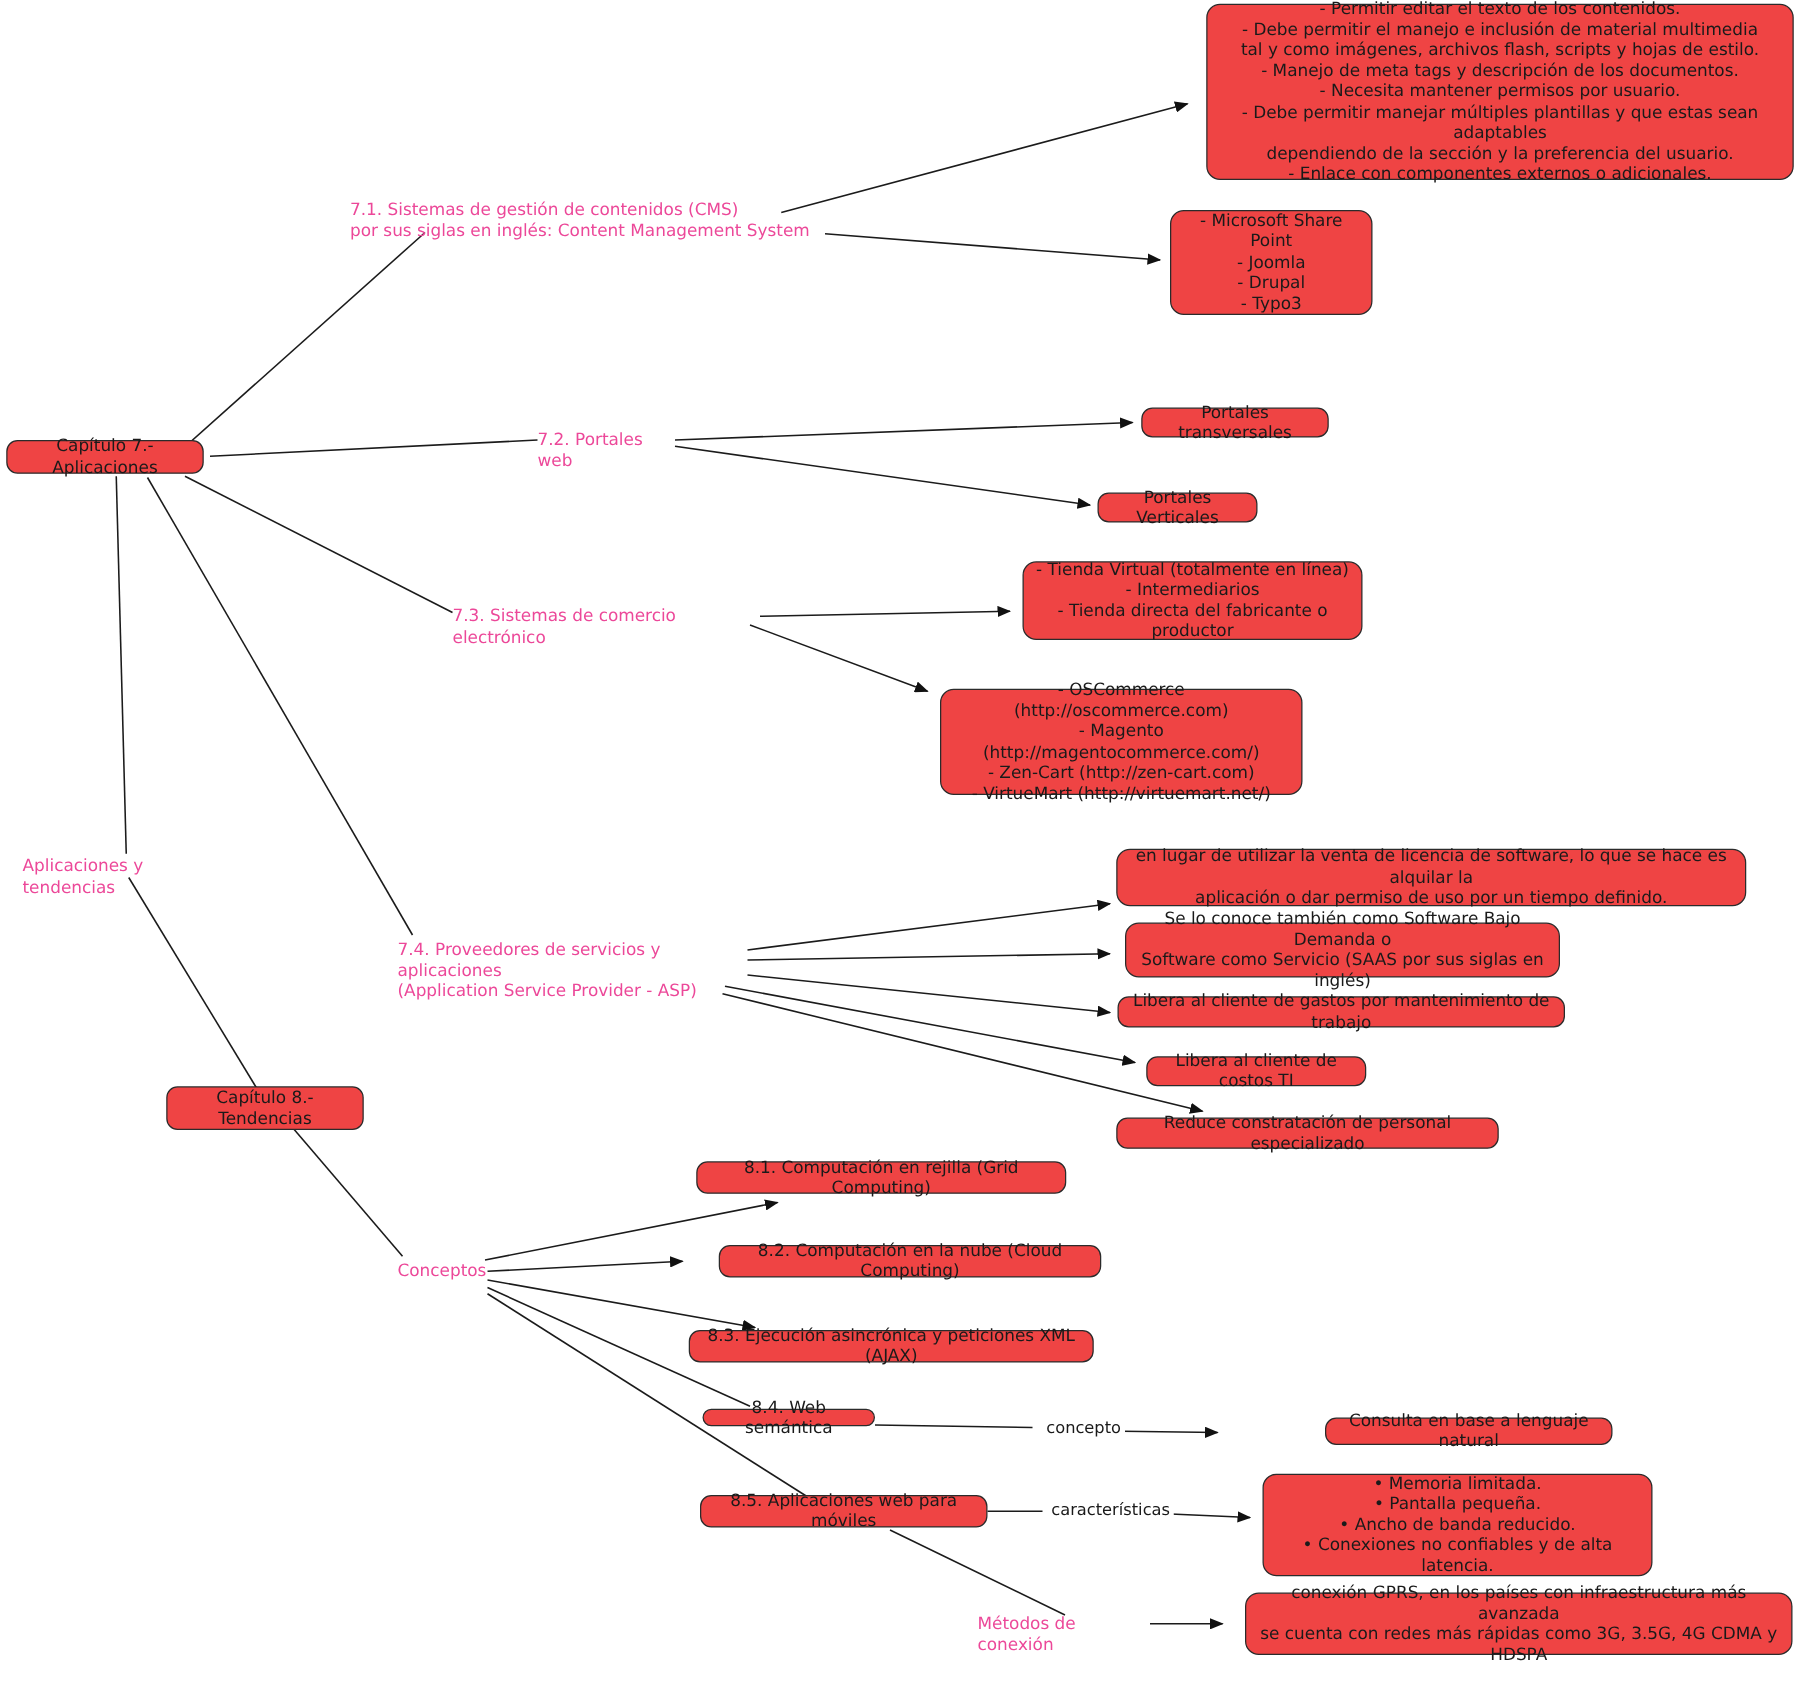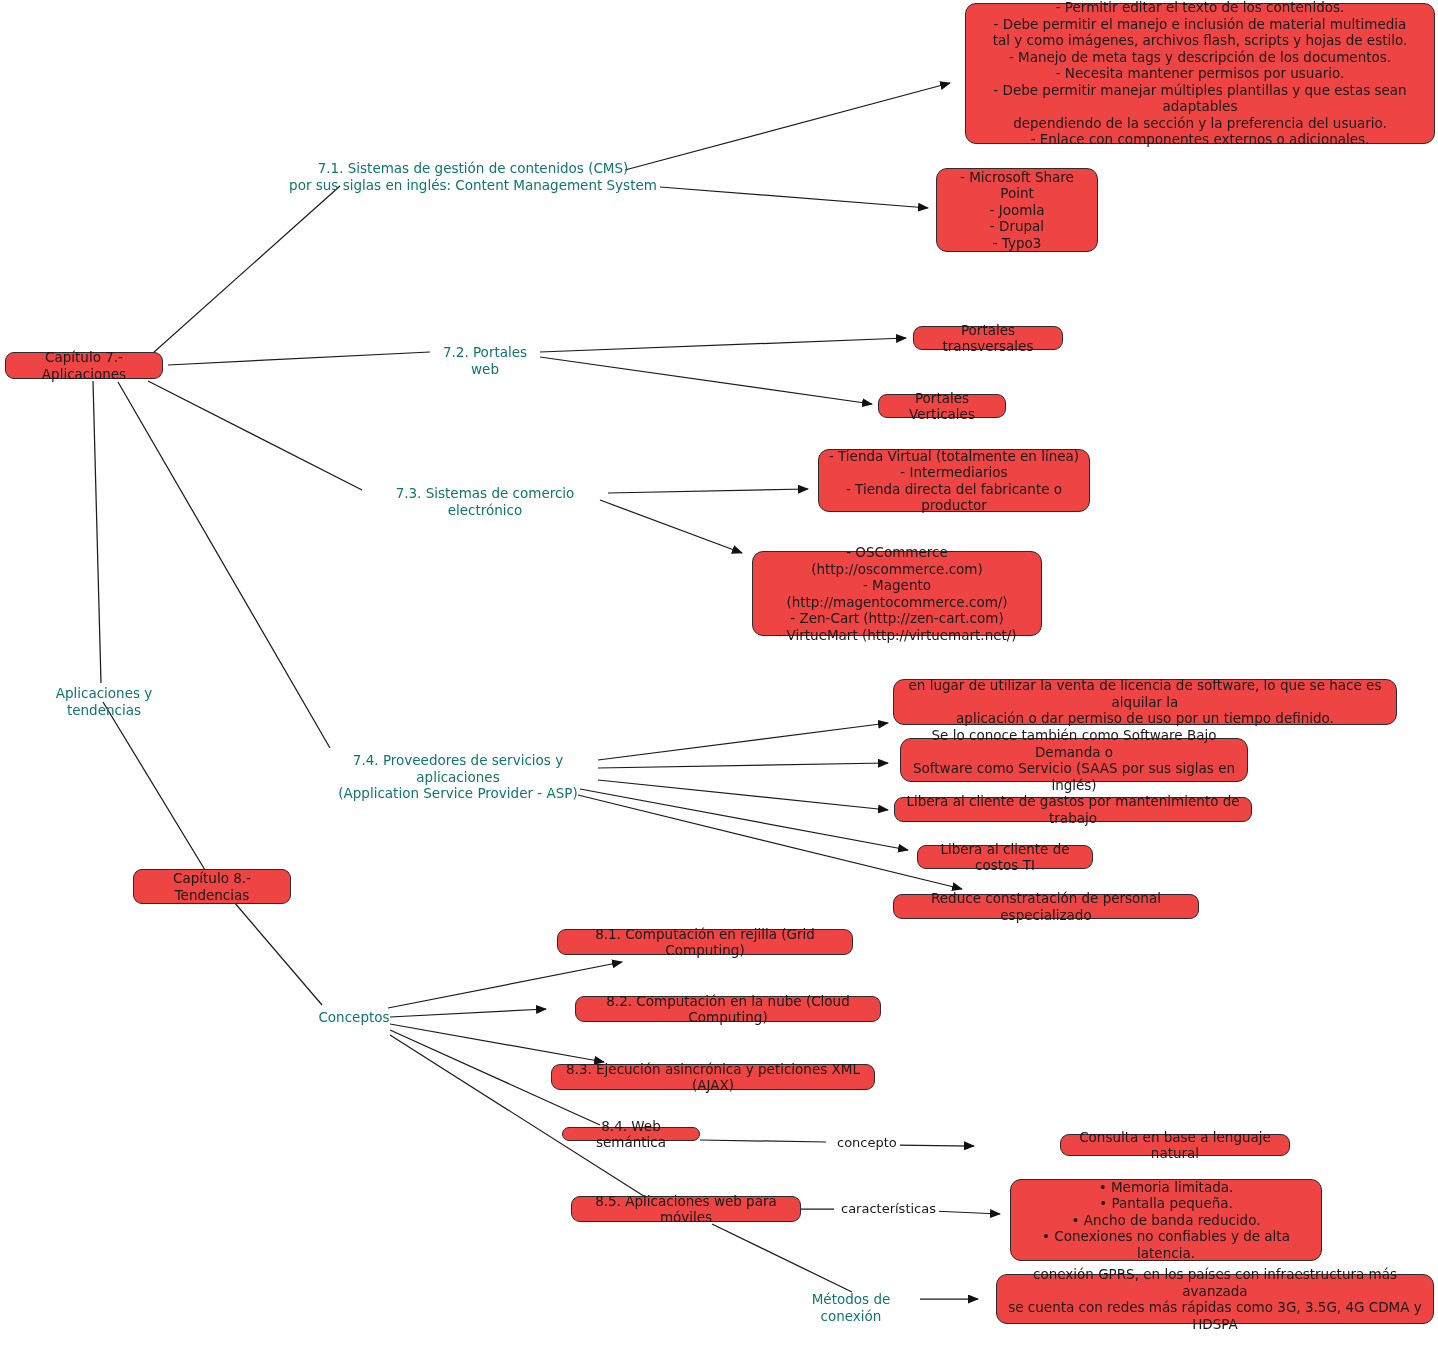--- a/index.html
+++ b/index.html
@@ -37,24 +37,23 @@
     align-items: center;
     justify-content: center;
     padding: 4px 9px;
     white-space: pre-line;
   }
   .node.big {
     border-radius: 11px;
   }
   .plain {
     position: absolute;
-    color: #0f766e;
+    color: #ec4899;
     font-size: 13.5px;
     line-height: 16.5px;
-    text-align: center;
     white-space: pre-line;
     background: transparent;
     border: none;
   }
   .edge-label {
     position: absolute;
     color: #1a1a1a;
     font-size: 13px;
     line-height: 15px;
     background: #ffffff;
@@ -197,21 +196,21 @@
   <div class="plain" style="left:318px; top:1009px; width:72px;">Conceptos</div>
 
   <div class="node" style="left:557px; top:929px; width:296px; height:26px;">8.1. Computación en rejilla (Grid Computing)</div>
 
   <div class="node" style="left:575px; top:996px; width:306px; height:26px;">8.2. Computación en la nube (Cloud Computing)</div>
 
   <div class="node" style="left:551px; top:1064px; width:324px; height:26px;">8.3. Ejecución asincrónica y peticiones XML (AJAX)</div>
 
   <div class="node" style="left:562px; top:1127px; width:138px; height:14px;">8.4. Web semántica</div>
 
-  <div class="node" style="left:560px; top:1196px; width:230px; height:26px;margin-left:11px;">8.5. Aplicaciones web para móviles</div>
+  <div class="node" style="left:560px; top:1196px; width:230px; height:26px;">8.5. Aplicaciones web para móviles</div>
 
   <div class="edge-label" style="left:834px; top:1135px;">concepto</div>
 
   <div class="node" style="left:1036px; top:1134px; width:230px; height:22px;margin-left:24px;">Consulta en base a lenguaje natural</div>
 
   <div class="edge-label" style="left:838px; top:1201px;">características</div>
 
   <div class="node big bullets" style="left:1010px; top:1179px; width:312px; height:82px;">•      Memoria limitada.
 •      Pantalla pequeña.
 •      Ancho de banda reducido.

